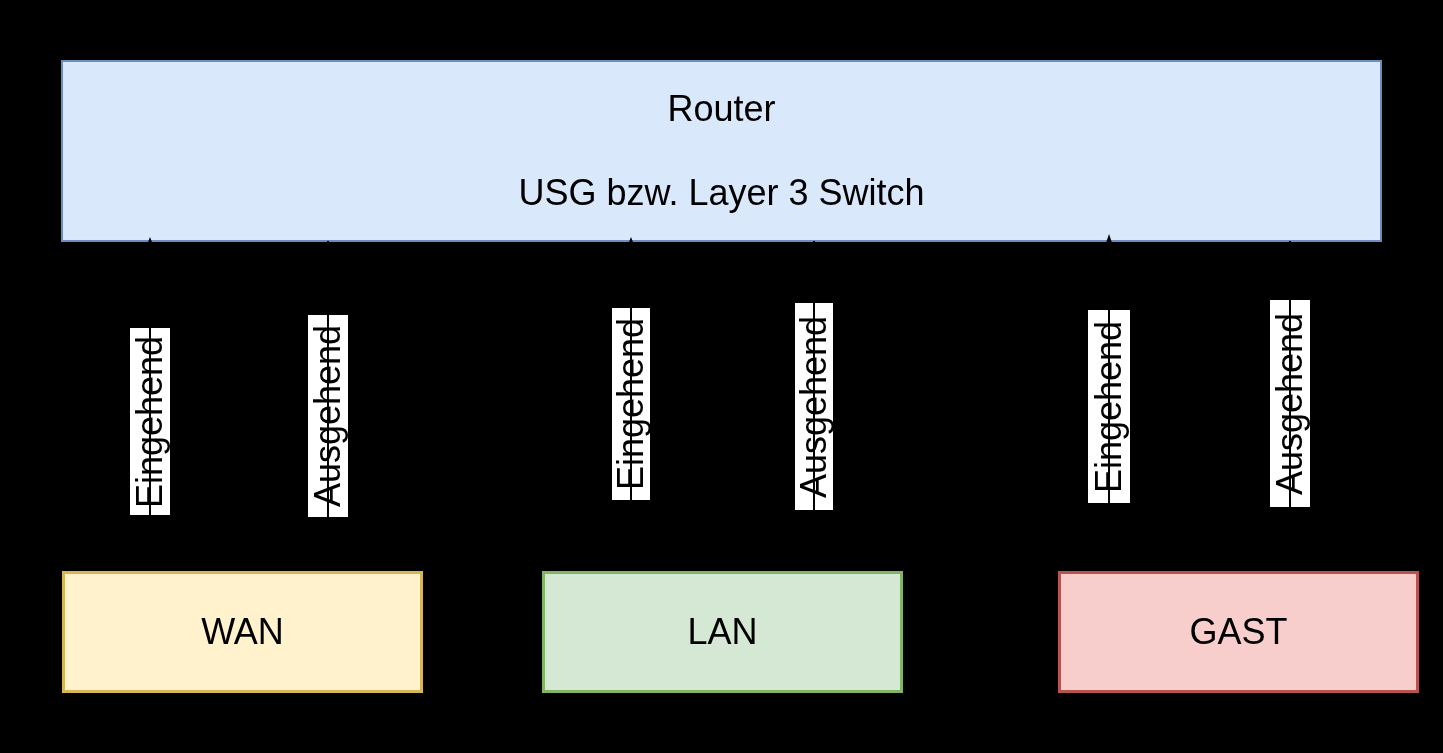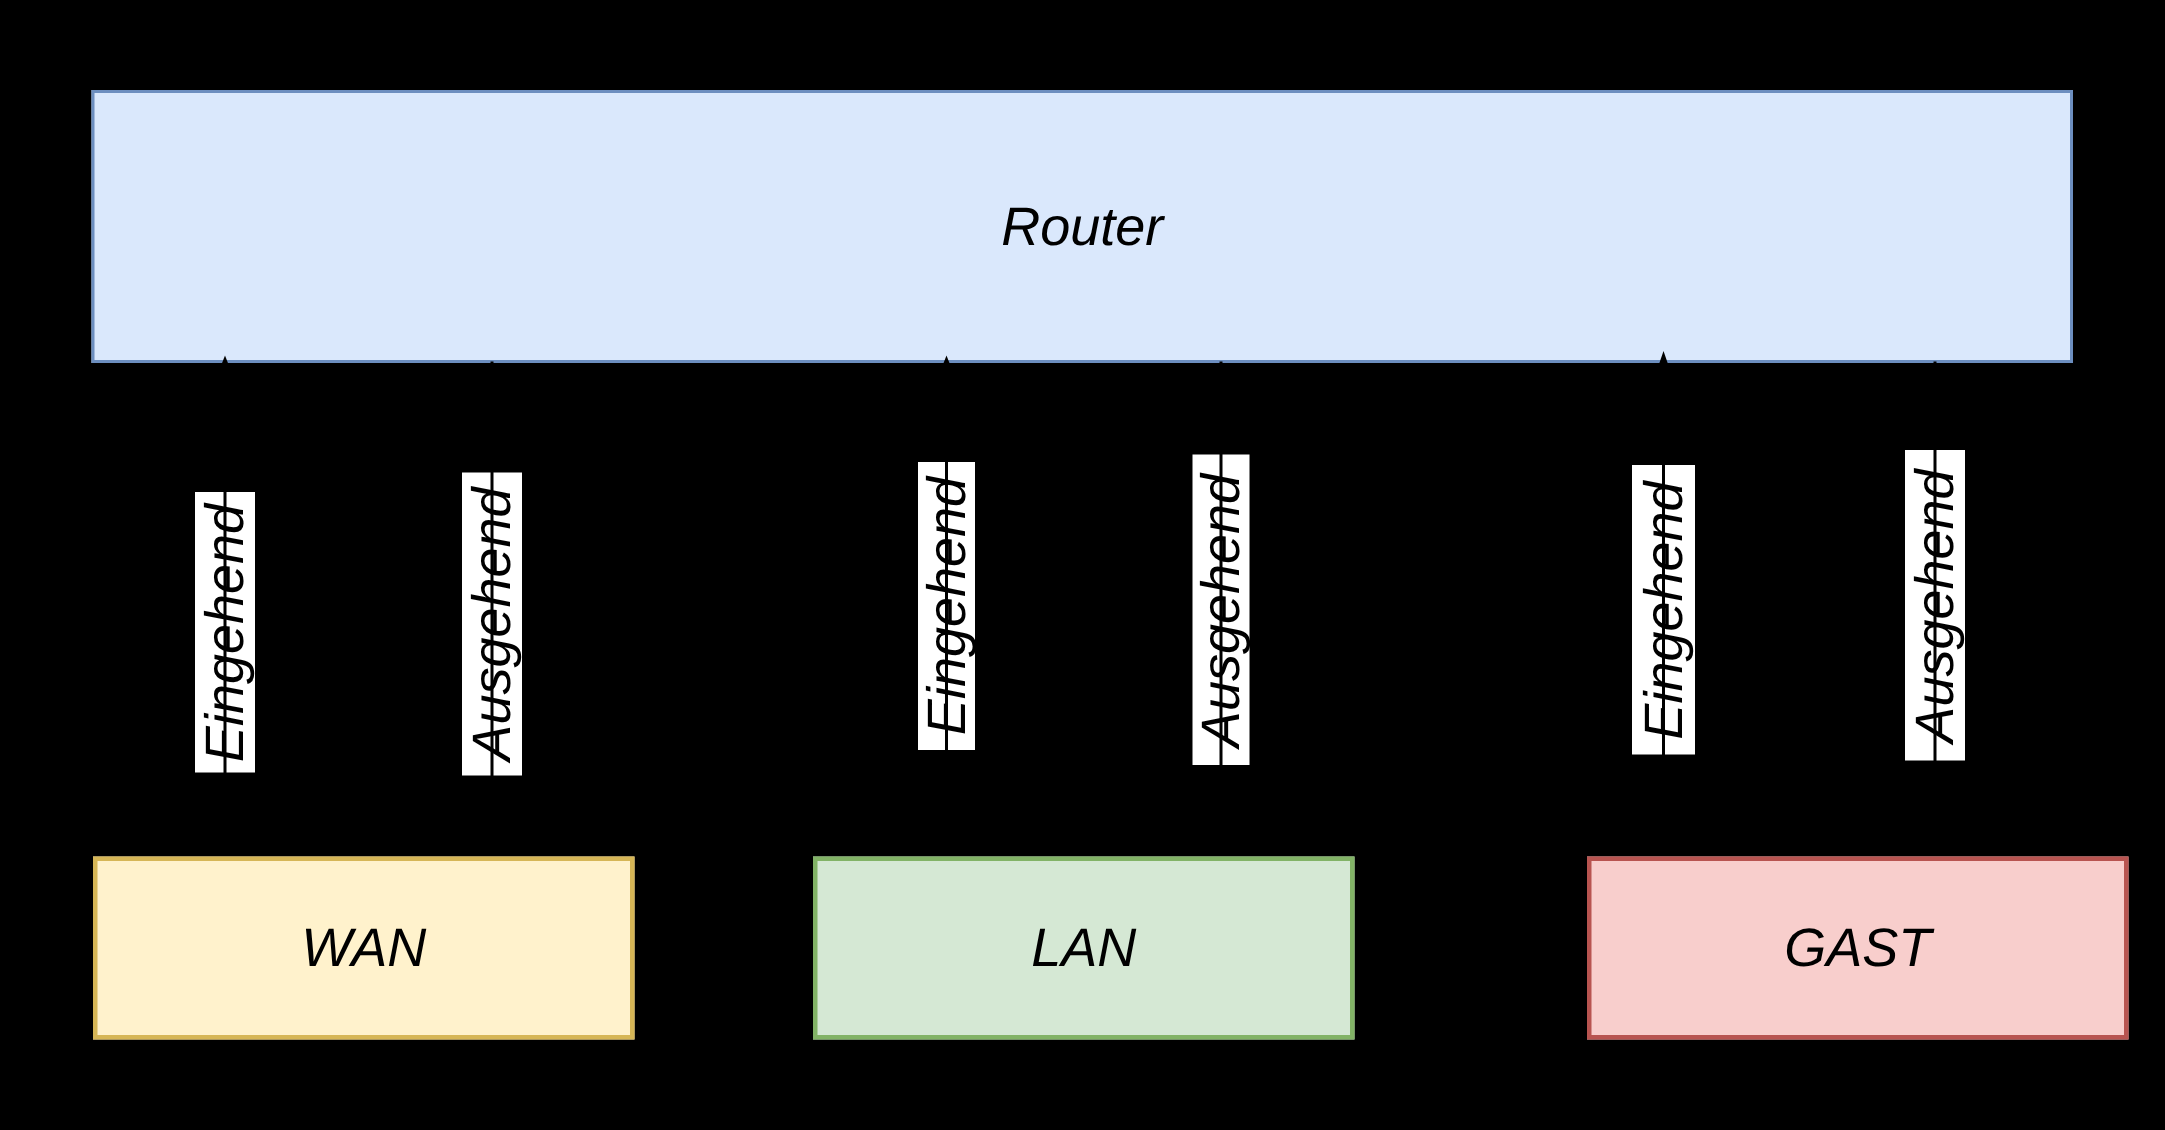--- a/index.html
+++ b/index.html
@@ -4,21 +4,20 @@
 <style>
   html, body { margin: 0; padding: 0; background: #000; }
   .stage {
     position: relative;
     width: 1421px;
     height: 753px;
     background: #000000;
     overflow: hidden;
     font-family: "Liberation Sans", "DejaVu Sans", sans-serif;
     color: #000;
-    font-style: italic;
   }
   .box {
     position: absolute;
     box-sizing: border-box;
     display: flex;
     align-items: center;
     justify-content: center;
     text-align: center;
   }
   .router {
@@ -69,20 +68,21 @@
     pointer-events: none;
   }
 </style>
 </head>
 <body>
 
 <div class="stage">
 
   <div class="box router">
     <div>Router</div>
+    <div>USG bzw. Layer 3 Switch</div>
   </div>
 
   <div class="box zone zone-wan">
     <span>WAN</span>
   </div>
   <div class="box zone zone-lan">
     <span>LAN</span>
   </div>
   <div class="box zone zone-gast">
     <span>GAST</span>

